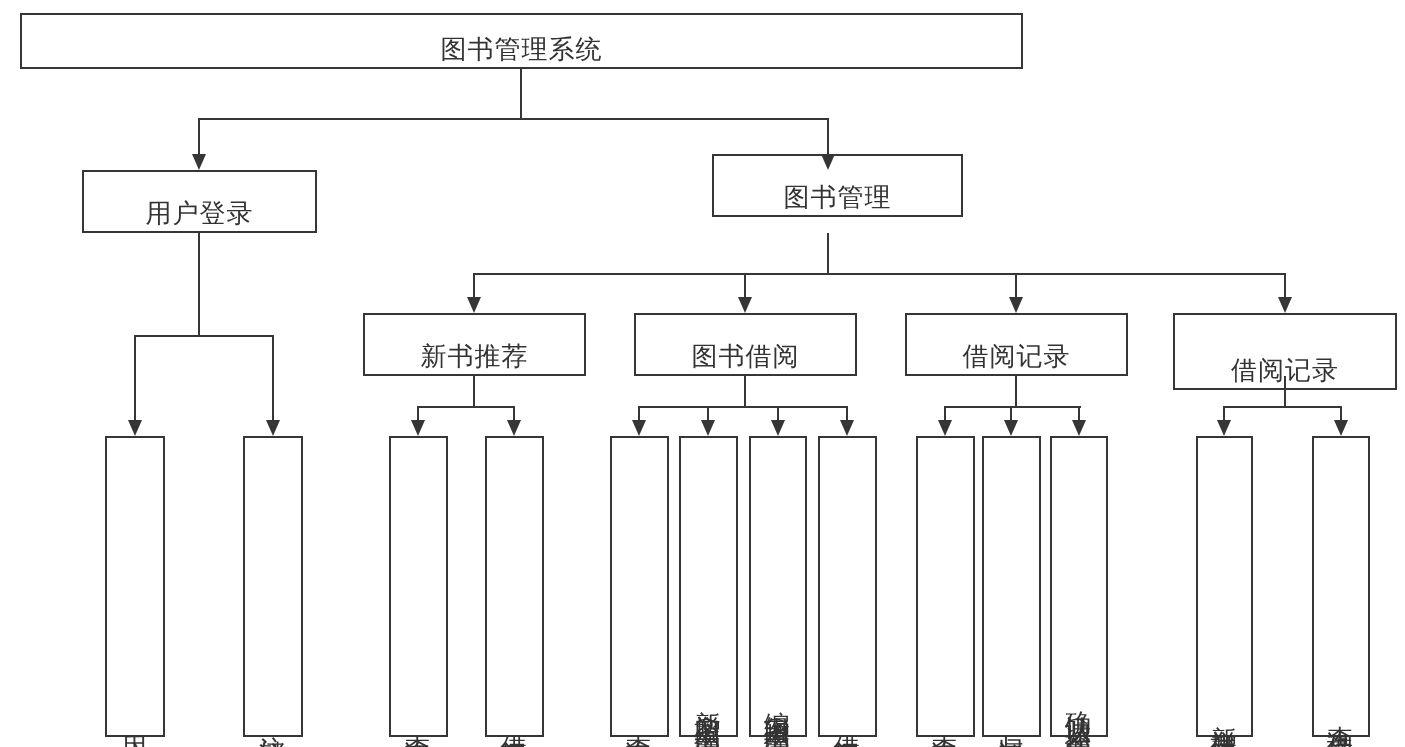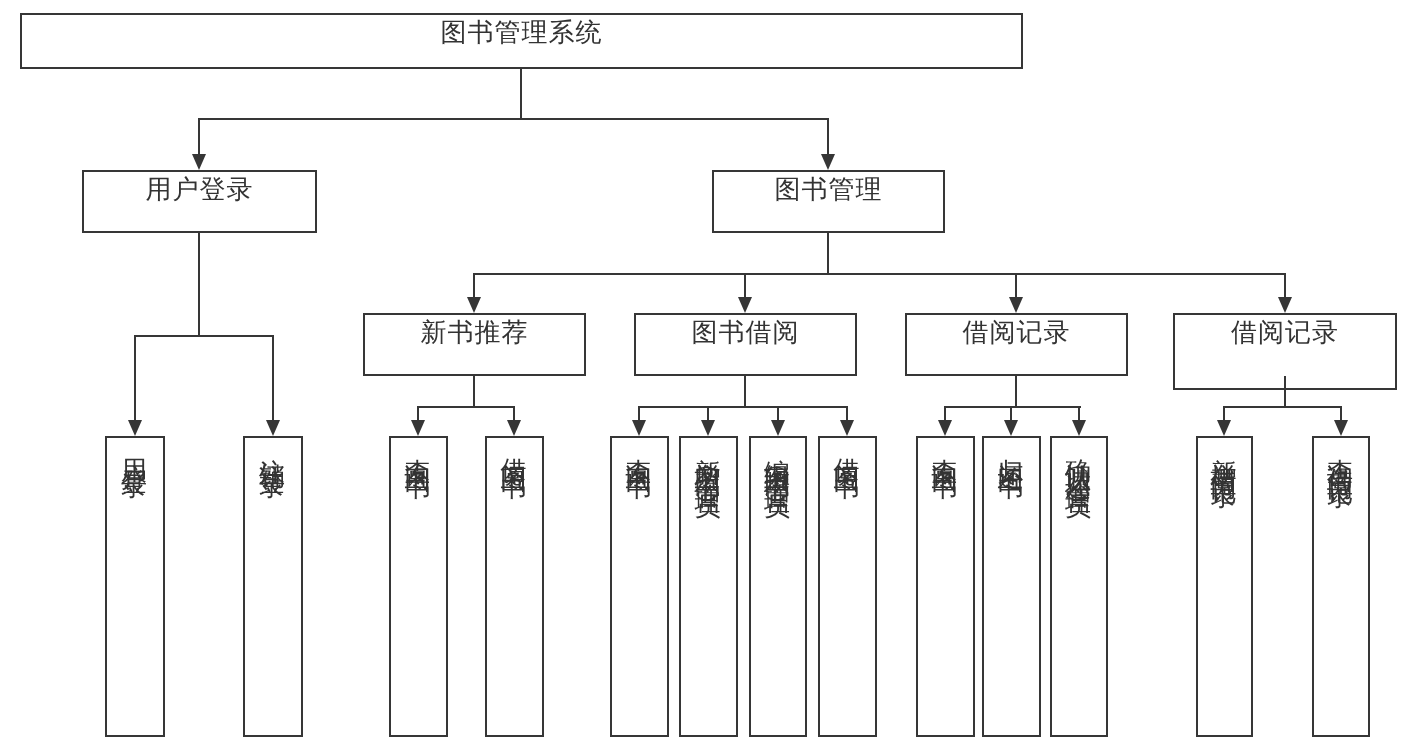--- a/index.html
+++ b/index.html
@@ -10,21 +10,21 @@
     background: #ffffff;
     font-family: "Liberation Sans", sans-serif;
     overflow: hidden;
   }
   .node {
     position: absolute;
     box-sizing: border-box;
     border: 2px solid #363636;
     background: #ffffff;
     display: flex;
-    align-items: flex-start;
+    align-items: flex-end;
     justify-content: center;
   }
   .node .lbl {
     font-size: 26px;
     color: #333333;
     letter-spacing: 1px;
     white-space: nowrap;
   }
   .node.v .lbl {
     writing-mode: vertical-rl;
@@ -56,21 +56,21 @@
 
 <div class="canvas">
 
   <div class="node" style="left:20px;top:13px;width:1003px;height:56px">
     <span class="lbl">图书管理系统</span>
   </div>
 
   <div class="node" style="left:82px;top:170px;width:235px;height:63px">
     <span class="lbl">用户登录</span>
   </div>
-  <div class="node" style="left:712px;top:170px;width:233px;height:63px">
+  <div class="node" style="left:712px;top:154px;width:251px;height:63px">
     <span class="lbl">图书管理</span>
   </div>
 
   <div class="node" style="left:363px;top:313px;width:223px;height:63px">
     <span class="lbl">新书推荐</span>
   </div>
   <div class="node" style="left:634px;top:313px;width:223px;height:63px">
     <span class="lbl">图书借阅</span>
   </div>
   <div class="node" style="left:905px;top:313px;width:223px;height:63px">

